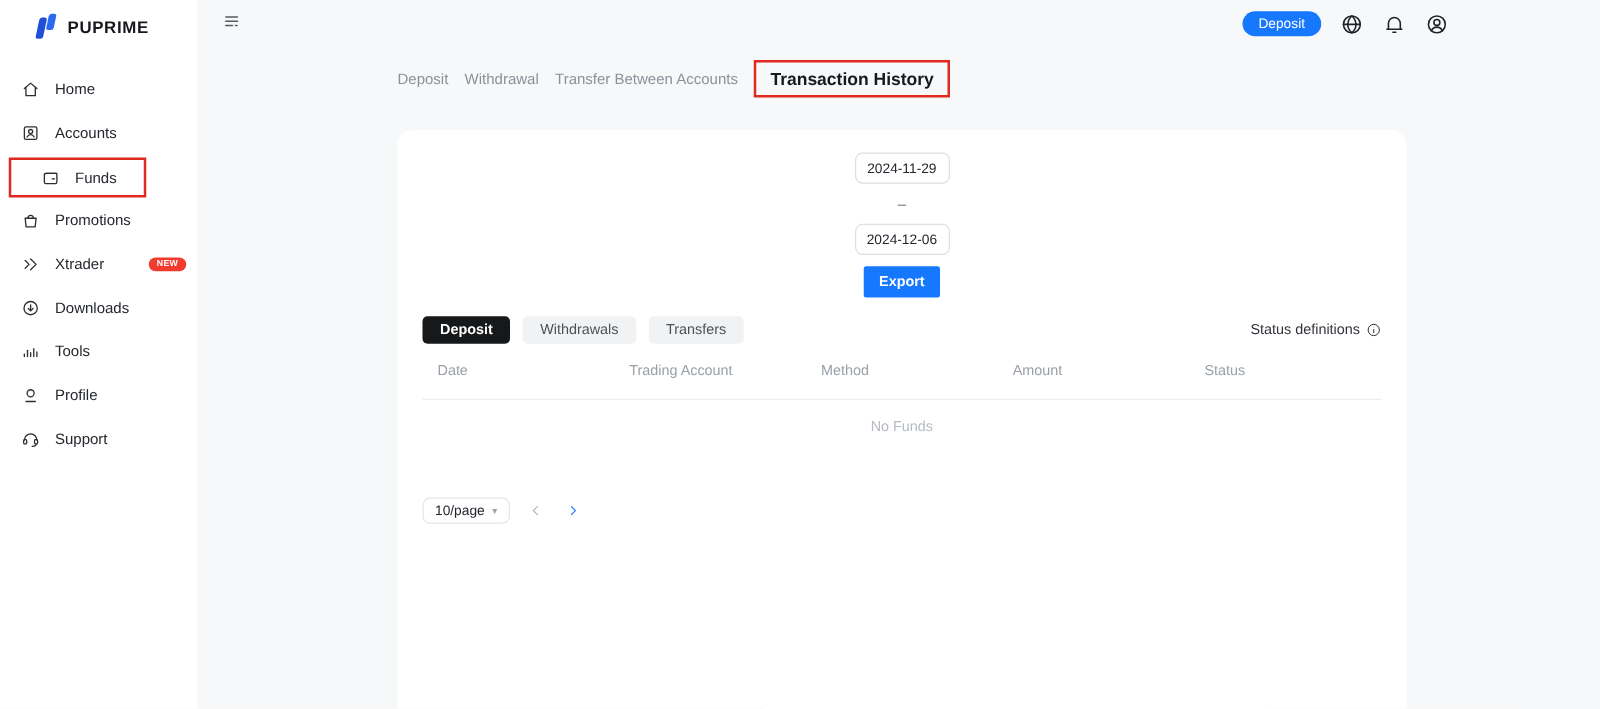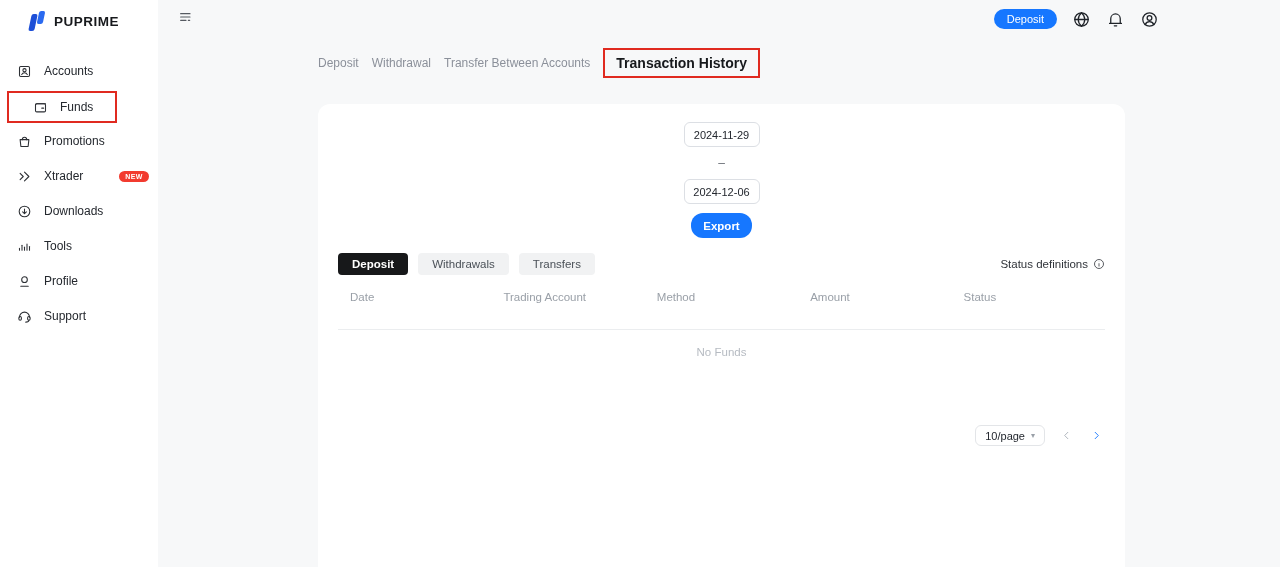--- a/index.html
+++ b/index.html
@@ -34,34 +34,34 @@
   
   .tabs { position:absolute; left:318px; top:48px; display:flex; align-items:center; gap:13px; }
   .tab { font-size:12px; color:#8b909a; cursor:pointer; padding:6px 0; }
   .tab.active { font-size:14px; font-weight:bold; color:#17191c; border:2px solid #e02a20; padding:5px 11px; background:transparent;text-align:center; }
 
   
   .card { position:absolute; left:318px; top:104px; width:807px; height:463px; background:#ffffff; border-radius:12px 12px 0 0; padding:18px 20px; }
   .filters-top { display:flex; justify-content:flex-end; align-items:center; gap:9px;flex-direction:column; }
   .date-input { width:76px; height:25px; border:1px solid #dcdfe4; border-radius:6px; font-family:inherit; font-size:11px; color:#23272e; text-align:center; background:#fff; }
   .date-dash { font-size:12px; color:#6b7077; }
-  .btn-export { background:#1677ff; color:#fff; border:none; font-size:11.5px; font-weight:bold; font-family:inherit; height:25px; padding:0 12px; border-radius:12px; cursor:pointer; }
+  .btn-export { background:#1677ff; color:#fff; border:none; font-size:11.5px; font-weight:bold; font-family:inherit; height:25px; padding:0 12px; border-radius:2px; cursor:pointer; }
   .row2 { display:flex; justify-content:space-between; align-items:center; margin-top:15px; }
   .pills { display:flex; gap:10px; }
   .pill { font-size:11.5px; padding:5px 14px; border-radius:4px; background:#f1f2f3; color:#4b5158; border:none; font-family:inherit; cursor:pointer; }
   .pill.selected { background:#17181a; color:#ffffff; font-weight:bold; }
   .status-defs { display:flex; align-items:center; gap:5px; font-size:11.5px; color:#30343a; cursor:pointer; }
   .status-defs svg { width:12px; height:12px; stroke:#30343a; fill:none; stroke-width:1.6; }
 
   .table { margin-top:16px; }
-  .thead { display:grid; grid-template-columns:repeat(5,1fr); padding-bottom:26px; border-bottom:1px solid #ebedef; }
+  .thead { display:grid; grid-template-columns:repeat(5,1fr); padding-bottom:16px; border-bottom:1px solid #ebedef; }
   .th { font-size:11.5px; color:#9aa0a8; padding-left:12px; }
   .empty { text-align:center; font-size:11.5px; color:#b6bbc2; padding:16px 0; }
 
-  .pagination { display:flex; justify-content:flex-end; align-items:center; gap:12px; margin-top:51px; }
+  .pagination { display:flex; align-items:center; gap:12px; margin-top:34px; }
   .page-size { display:flex; align-items:center; gap:6px; border:1px solid #e3e5e8; border-radius:6px; height:21px; padding:0 9px; font-size:11px; color:#23272e; cursor:pointer; background:#fff; }
   .page-size .caret { font-size:8px; color:#9aa0a8; }
   .pg-arrow { width:18px; height:18px; display:flex; align-items:center; justify-content:center; cursor:pointer; }
   .pg-arrow svg { width:11px; height:11px; fill:none; stroke-width:2; stroke-linecap:round; stroke-linejoin:round; }
   .pg-prev svg { stroke:#aab0b8; }
   .pg-next svg { stroke:#1677ff; }
 </style>
 </head>
 <body>
 
@@ -70,20 +70,29 @@
   <aside class="sidebar">
     <div class="logo">
       <span class="logo-mark">
           <i class="b1"></i>
           <i class="b2"></i>
         </span>
       <span class="logo-text">PUPRIME</span>
     </div>
     <nav class="nav">
 
+      <div class="nav-item">
+        <span class="nicon">
+            <svg viewBox="0 0 24 24">
+              <path d="M4 11l8-7 8 7"></path>
+              <path d="M6 9.5V20h12V9.5"></path>
+            </svg>
+          </span>
+        <span class="nav-label">Home</span>
+      </div>
 
       <div class="nav-item">
         <span class="nicon">
             <svg viewBox="0 0 24 24">
               <rect x="4" y="4" width="16" height="16" rx="2"></rect>
               <circle cx="12" cy="10" r="2.6"></circle>
               <path d="M7.5 17c1-2.2 2.7-3 4.5-3s3.5.8 4.5 3"></path>
             </svg>
           </span>
         <span class="nav-label">Accounts</span>

